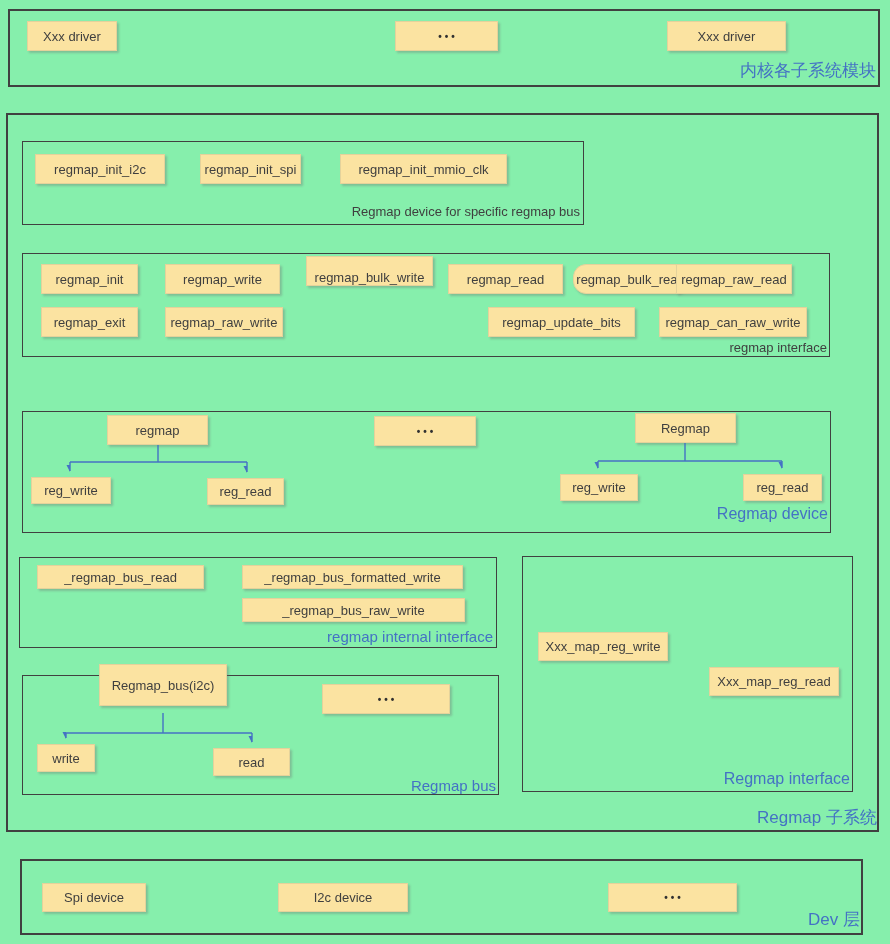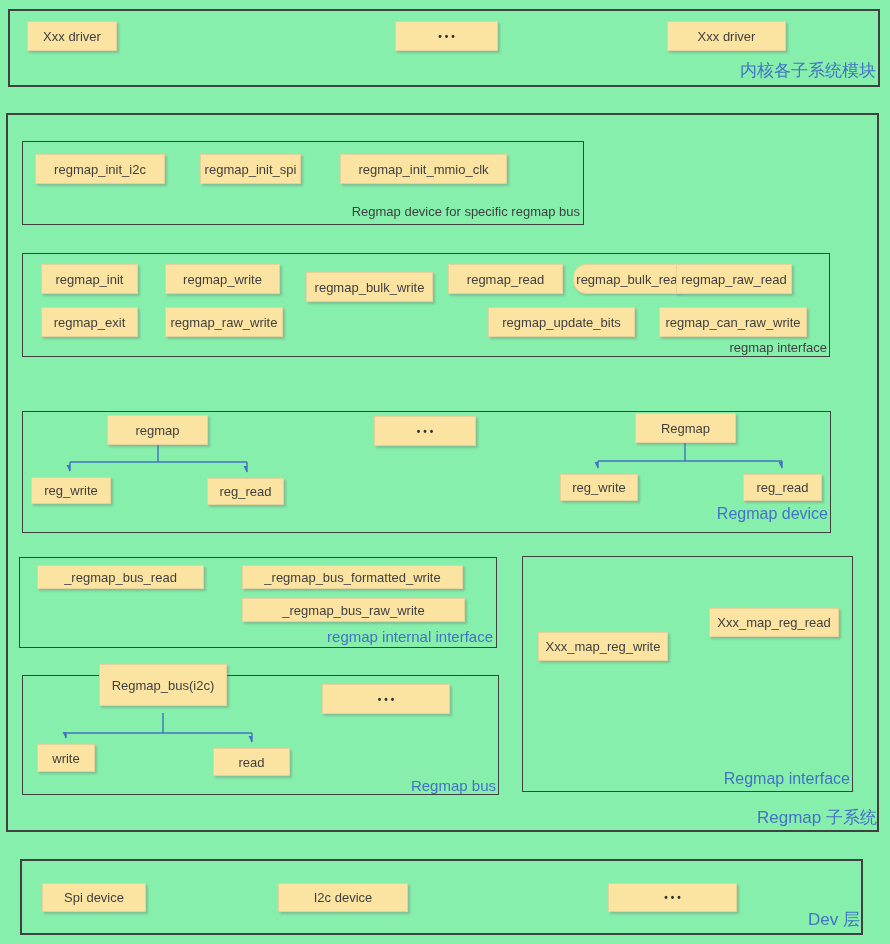--- a/index.html
+++ b/index.html
@@ -93,21 +93,21 @@
   </div>
   <div class="dlabel" style="right:310px; top:204px;">Regmap device  for specific regmap bus</div>
 
   <div class="group" style="left:22px; top:253px; width:808px; height:104px;"></div>
   <div class="ybox" style="left:41px; top:264px; width:97px; height:30px;">
     <span>regmap_init</span>
   </div>
   <div class="ybox" style="left:165px; top:264px; width:115px; height:30px;">
     <span>regmap_write</span>
   </div>
-  <div class="ybox" style="left:306px; top:272px; width:127px; height:30px;">
+  <div class="ybox" style="left:306px; top:256px; width:127px; height:30px;align-items:flex-end;">
     <span>regmap_bulk_write</span>
   </div>
   <div class="ybox" style="left:448px; top:264px; width:115px; height:30px;">
     <span>regmap_read</span>
   </div>
   <div class="ybox" style="left:573px; top:264px; width:115px; height:30px;border-radius:13px;">
     <span>regmap_bulk_read</span>
   </div>
   <div class="ybox" style="left:676px; top:264px; width:116px; height:30px;">
     <span>regmap_raw_read</span>
@@ -174,21 +174,21 @@
   </div>
   <div class="ybox" style="left:213px; top:748px; width:77px; height:28px;">
     <span>read</span>
   </div>
   <div class="blabel" style="right:394px; top:777px;">Regmap bus</div>
 
   <div class="group" style="left:522px; top:556px; width:331px; height:236px; border-width:1px;"></div>
   <div class="ybox" style="left:538px; top:632px; width:130px; height:29px;">
     <span>Xxx_map_reg_write</span>
   </div>
-  <div class="ybox" style="left:709px; top:608px; width:130px; height:29px;">
+  <div class="ybox" style="left:709px; top:667px; width:130px; height:29px;">
     <span>Xxx_map_reg_read</span>
   </div>
   <div class="blabel" style="right:40px; top:770px; font-size:16px;">Regmap interface</div>
 
   <div class="frame" style="left:20px; top:859px; width:843px; height:76px;"></div>
   <div class="ybox" style="left:42px; top:883px; width:104px; height:29px;">
     <span>Spi device</span>
   </div>
   <div class="ybox" style="left:278px; top:883px; width:130px; height:29px;">
     <span>I2c device</span>

